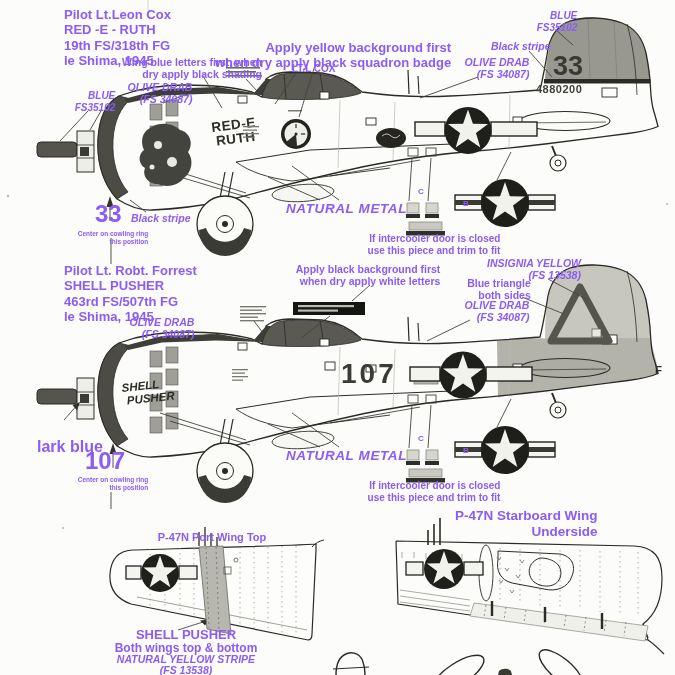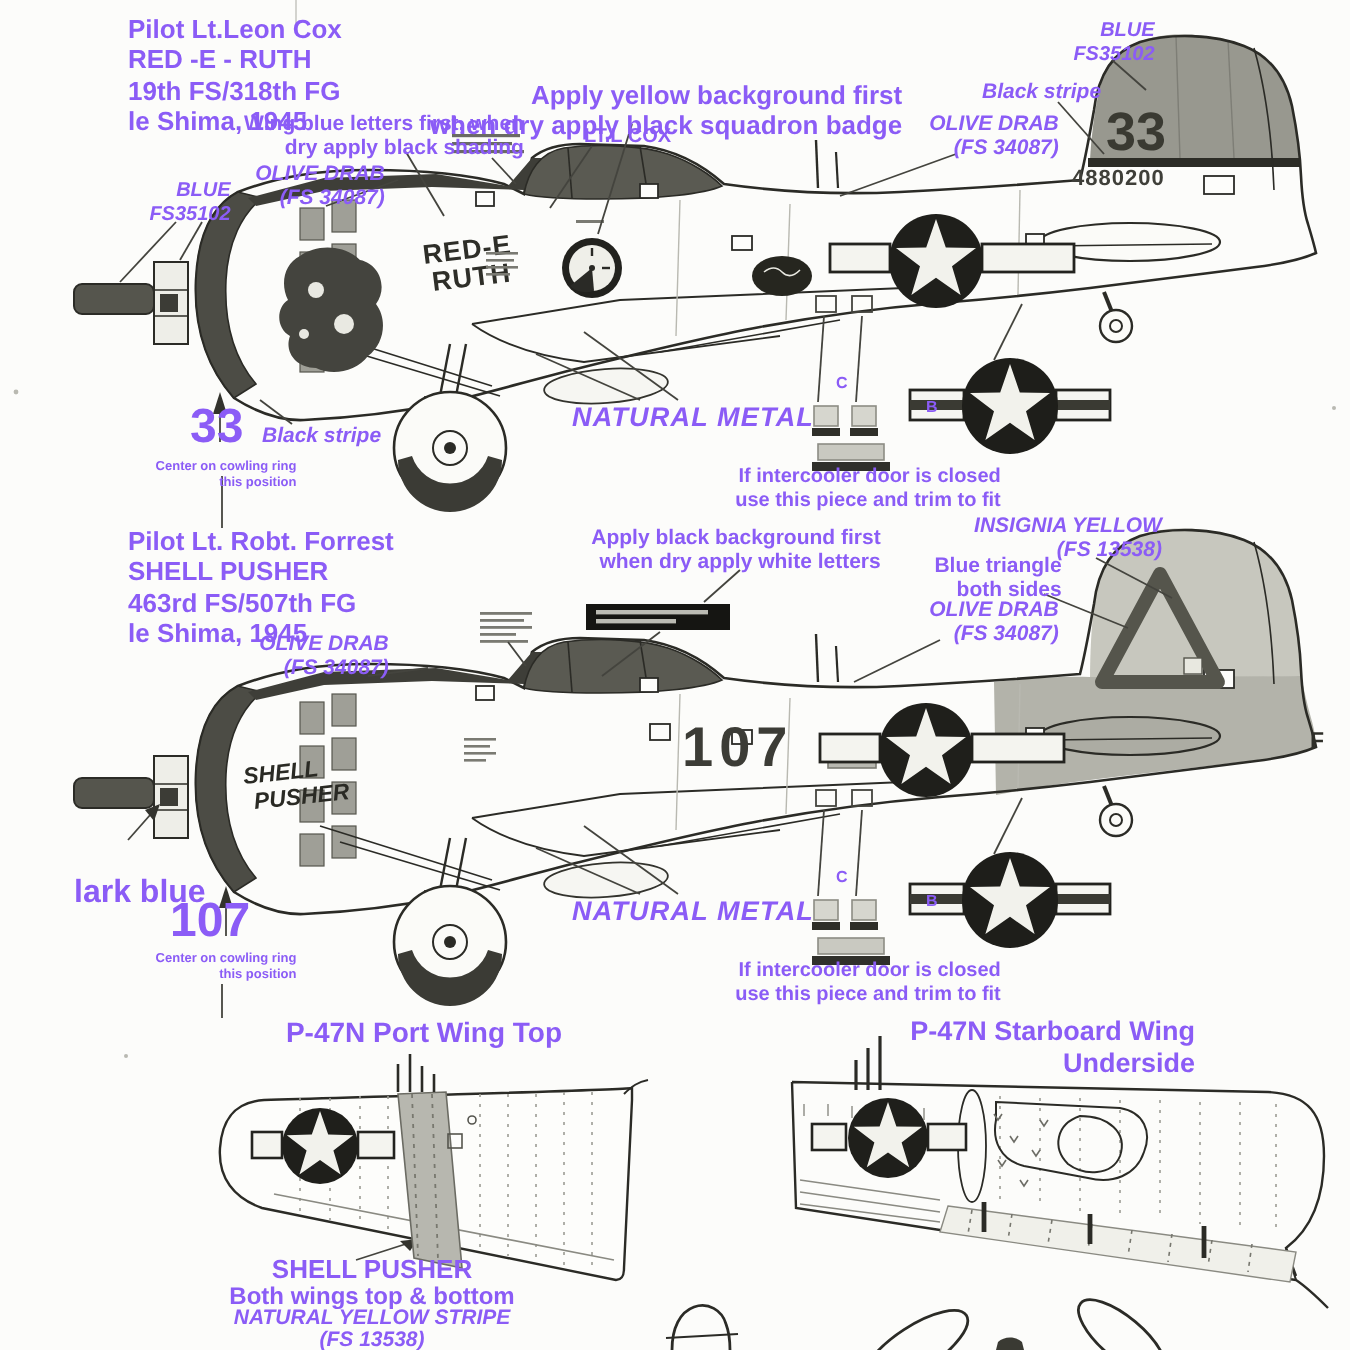--- a/index.html
+++ b/index.html
@@ -464,20 +464,20 @@
 <div class="lbl b" style="left:37px;top:438px;font-size:16px">lark blue</div>
 <div class="lbl sb" style="left:85px;top:447px;font-size:24px">107</div>
 <div class="lbl b c" style="left:113px;top:476px;font-size:6.5px">Center on cowling ring
 this position</div>
 <div class="lbl b i ls" style="left:286px;top:448px;font-size:13.5px">NATURAL METAL</div>
 <div class="lbl b" style="left:418px;top:434px;font-size:8px">C</div>
 <div class="lbl b" style="left:463px;top:446px;font-size:8px">B</div>
 <div class="lbl b c" style="left:434px;top:480px;font-size:10px">If intercooler door is closed
 use this piece and trim to fit</div>
 
-<div class="lbl b c" style="left:212px;top:508px;font-size:14px">P-47N Port Wing Top</div>
+<div class="lbl b c" style="left:212px;top:531px;font-size:11px">P-47N Port Wing Top</div>
 <div class="lbl b c" style="left:520px;top:508px;font-size:13.5px">P-47N Starboard Wing Underside</div>
 <div class="lbl b c" style="left:186px;top:627px;font-size:13px">SHELL PUSHER</div>
 <div class="lbl b c" style="left:186px;top:641px;font-size:12px">Both wings top &amp; bottom</div>
 <div class="lbl b i c" style="left:186px;top:653px;font-size:10.5px">NATURAL YELLOW STRIPE</div>
 <div class="lbl b i c" style="left:186px;top:664px;font-size:10.5px">(FS 13538)</div>
 
 </div>
 
 </body></html>

